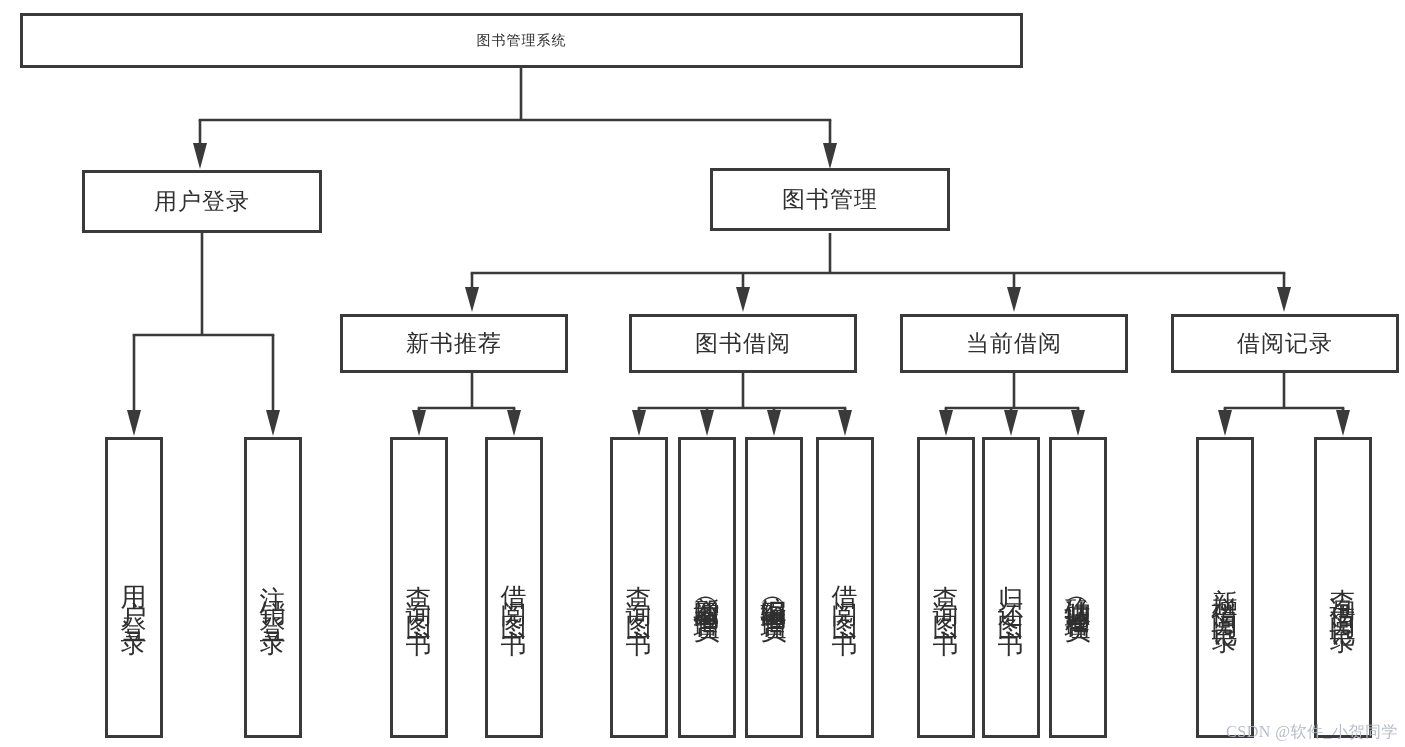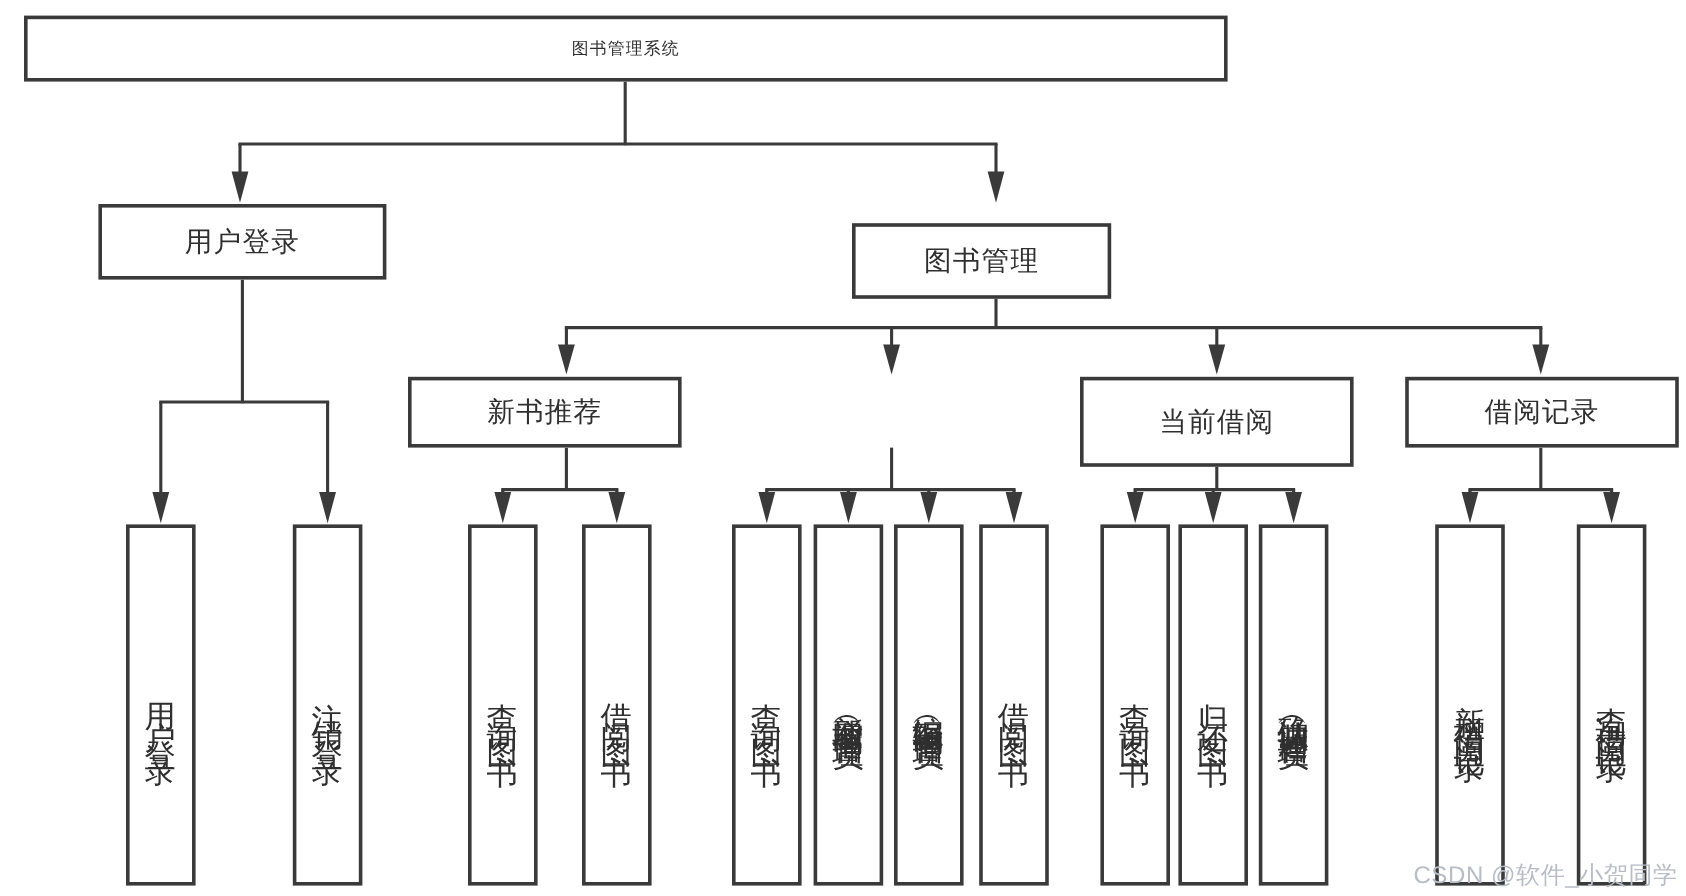--- a/index.html
+++ b/index.html
@@ -26,22 +26,22 @@
   .node.root{font-size:14px;}
   .node.v{
     writing-mode:vertical-rl;text-orientation:mixed;
     font-size:26px;line-height:1;
   }
   .node.v.len4{letter-spacing:15px;text-indent:15px;}
   .node.v.len6{letter-spacing:8px;text-indent:8px;}
   .node.v.len9{letter-spacing:3px;text-indent:3px;}
   .watermark{
     position:absolute;right:7px;bottom:4px;z-index:3;
-    color:var(--color-watermark);font-size:20px;letter-spacing:0.5px;
-    font-family:Liberation Sans, sans-serif;white-space:nowrap;
+    color:var(--color-watermark);font-size:16px;letter-spacing:0.5px;
+    font-family:Liberation Serif, serif;white-space:nowrap;
   }
 </style>
 </head>
 <body>
 
 <div class="stage">
 
   <svg class="wires" width="1405" height="747" viewBox="0 0 1405 747">
 
     <g>
@@ -114,24 +114,25 @@
       <line x1="1225" y1="408" x2="1225" y2="414"></line>
       <polygon points="1218,410 1232,410 1225,436"></polygon>
       <line x1="1343" y1="408" x2="1343" y2="414"></line>
       <polygon points="1336,410 1350,410 1343,436"></polygon>
     </g>
   </svg>
 
   <div class="node h root" style="left:20px;top:13px;width:1003px;height:55px">图书管理系统</div>
 
   <div class="node h" style="left:82px;top:170px;width:240px;height:63px">用户登录</div>
-  <div class="node h" style="left:710px;top:186px;width:216px;height:63px">图书管理</div>
+  <div class="node h" style="left:710px;top:168px;width:240px;height:63px">图书管理</div>
 
   <div class="node h" style="left:340px;top:314px;width:228px;height:59px">新书推荐</div>
-  <div class="node h" style="left:900px;top:314px;width:228px;height:75px">当前借阅</div>
+  <div class="node h" style="left:629px;top:314px;width:228px;height:59px">图书借阅</div>
+  <div class="node h" style="left:900px;top:314px;width:228px;height:59px">当前借阅</div>
   <div class="node h" style="left:1171px;top:314px;width:228px;height:59px">借阅记录</div>
 
   <div class="node v len4" style="left:105px;top:437px;width:58px;height:301px">用户登录</div>
   <div class="node v len4" style="left:244px;top:437px;width:58px;height:301px">注销登录</div>
 
   <div class="node v len4" style="left:390px;top:437px;width:58px;height:301px">查询图书</div>
   <div class="node v len4" style="left:485px;top:437px;width:58px;height:301px">借阅图书</div>
 
   <div class="node v len4" style="left:610px;top:437px;width:58px;height:301px">查询图书</div>
   <div class="node v len9" style="left:678px;top:437px;width:58px;height:301px">新增图书（管理员）</div>

